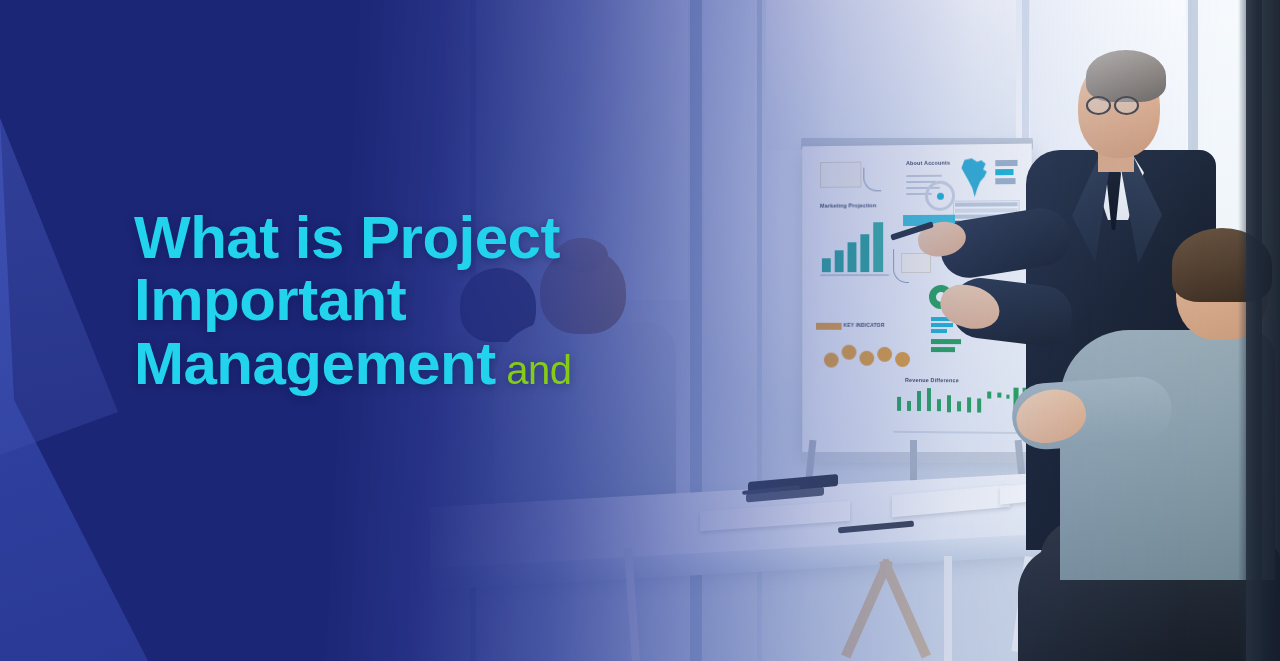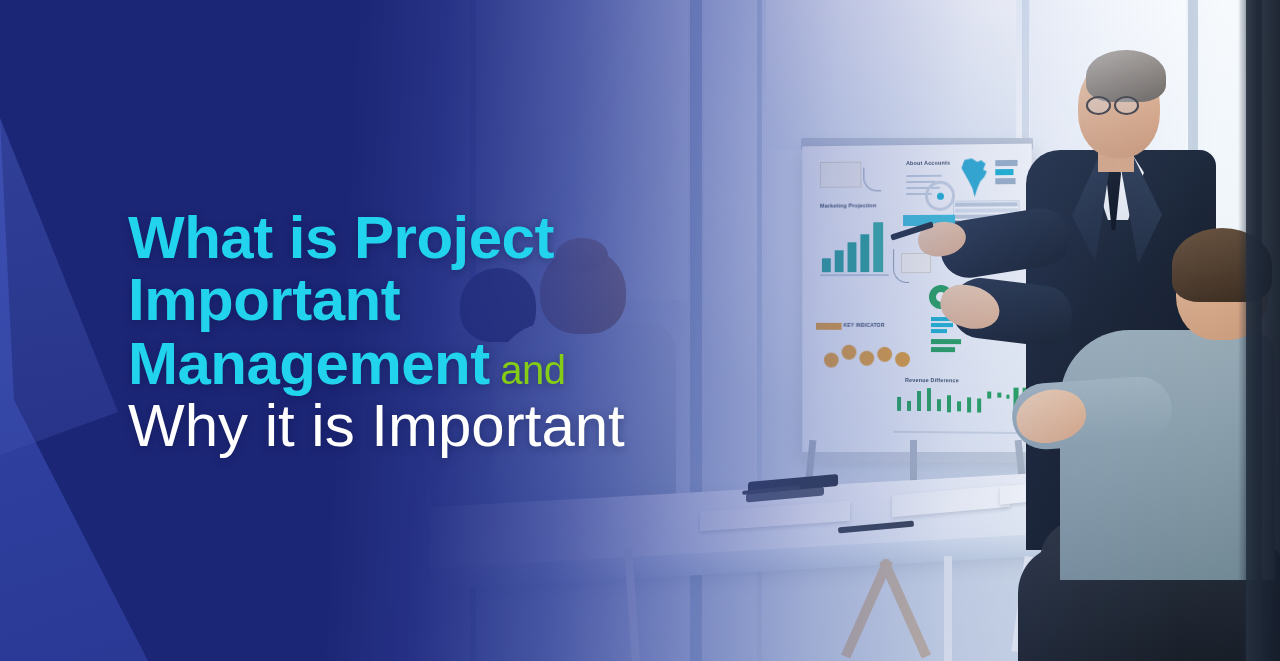--- a/index.html
+++ b/index.html
@@ -180,21 +180,21 @@
     opacity:.92;
   }
   .wedge2{
     position:absolute;left:0;top:0;width:200px;height:661px;
     background:linear-gradient(170deg,rgba(72,92,190,.55),rgba(52,70,160,.18));
     clip-path:polygon(0 118px, 118px 412px, 0 455px);
   }
 
   
   .headline{
-    position:absolute;left:128px;top:186px;width:690px;
+    position:absolute;left:134px;top:186px;width:690px;
     line-height:1.03;
     letter-spacing:-0.5px;
     text-shadow:0 2px 10px rgba(8,14,56,.38);
   }
   .hl-line{display:block;white-space:nowrap;}
   .hl-b{font-size:60px;font-weight:bold;color:#22d3ee;}
   .hl-w{font-size:40px;font-weight:normal;color:#84cc16;}
   .hl-l3{margin-top:2px;}
   .hl-l4{font-size:60px;font-weight:normal;color:#ffffff;letter-spacing:0px;}
 </style>
@@ -362,18 +362,15 @@
   <h1 class="headline">
     <span class="hl-line">
       <span class="hl-b">What is Project</span>
     </span>
     <span class="hl-line">
       <span class="hl-b">Important</span>
     </span>
     <span class="hl-line hl-l3">
       <span class="hl-b">Management</span><span class="hl-w"> and</span>
     </span>
-    <span class="hl-line">
-      <span class="hl-l4">Why it is Important</span>
-    </span>
   </h1>
 
 </div>
 
 </body></html>

